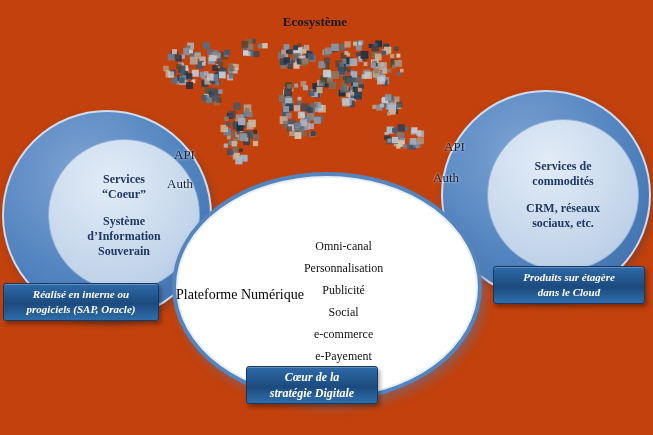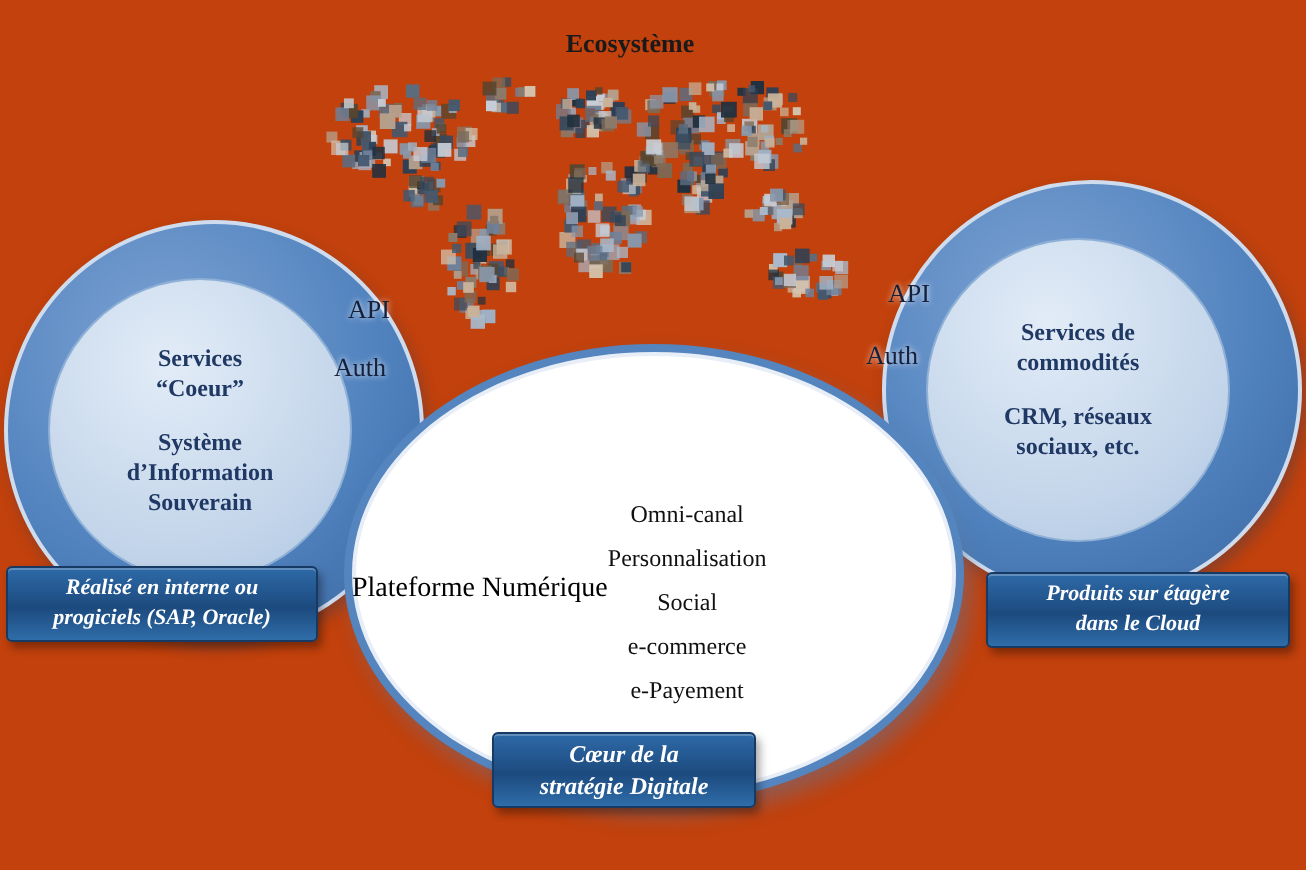--- a/index.html
+++ b/index.html
@@ -40,21 +40,21 @@
     border: 2px solid #cfdcee;
     box-shadow: 2px 4px 7px rgba(40, 60, 90, 0.35);
     box-sizing: border-box;
     z-index: 2;
   }
   .circle.left  { left: 2px;  top: 110px; }
   .circle.right { left: 441px; top: 90px; }
 
   .inner-circle {
     position: absolute;
-    left: 20px; top: 27px;
+    left: 44px; top: 27px;
     width: 152px; height: 152px;
     border-radius: 50%;
     background: radial-gradient(circle at 40% 28%, #e2ecf7 0%, #c3d5ea 65%, #adc5e2 100%);
     border: 1px solid #8fb0d6;
     box-sizing: border-box;
     display: flex; flex-direction: column;
     align-items: center; justify-content: center;
     gap: 12px;
     text-align: center;
   }
@@ -109,21 +109,21 @@
     box-shadow: 2px 3px 4px rgba(0,0,0,0.35), inset 0 1px 0 rgba(255,255,255,0.25);
     color: #ffffff;
     font-weight: bold; font-style: italic;
     text-align: center;
     white-space: pre-line;
     display: flex; align-items: center; justify-content: center;
     box-sizing: border-box;
     z-index: 5;
   }
   .left-banner   { left: 3px;   top: 283px; width: 156px; height: 38px; font-size: 11px; line-height: 15px; }
-  .right-banner  { left: 493px; top: 266px; width: 152px; height: 38px; font-size: 11px; line-height: 15px; margin-top: 20px; }
+  .right-banner  { left: 493px; top: 266px; width: 152px; height: 38px; font-size: 11px; line-height: 15px; }
   .bottom-banner { left: 199px; top: 366px; width: 132px; height: 38px; font-size: 12px; line-height: 16px; margin-left: 47px; }
 </style>
 </head>
 <body>
 
 <div class="canvas">
 
   <div class="ecosystem-label">Ecosystème</div>
 
   <div class="world-map">
@@ -614,20 +614,21 @@
   <div class="gate-label left-api">API</div>
   <div class="gate-label left-auth">Auth</div>
   <div class="gate-label right-api">API</div>
   <div class="gate-label right-auth">Auth</div>
 
   <div class="platform-ellipse">
     <div class="platform-title">Plateforme Numérique</div>
     <div class="platform-items">
       <div>Omni-canal</div>
       <div>Personnalisation</div>
+      <div>Publicité</div>
       <div>Social</div>
       <div>e-commerce</div>
       <div>e-Payement</div>
     </div>
   </div>
 
   <div class="banner left-banner">Réalisé en interne ou
 progiciels (SAP, Oracle)</div>
   <div class="banner right-banner">Produits sur étagère
 dans le Cloud</div>

